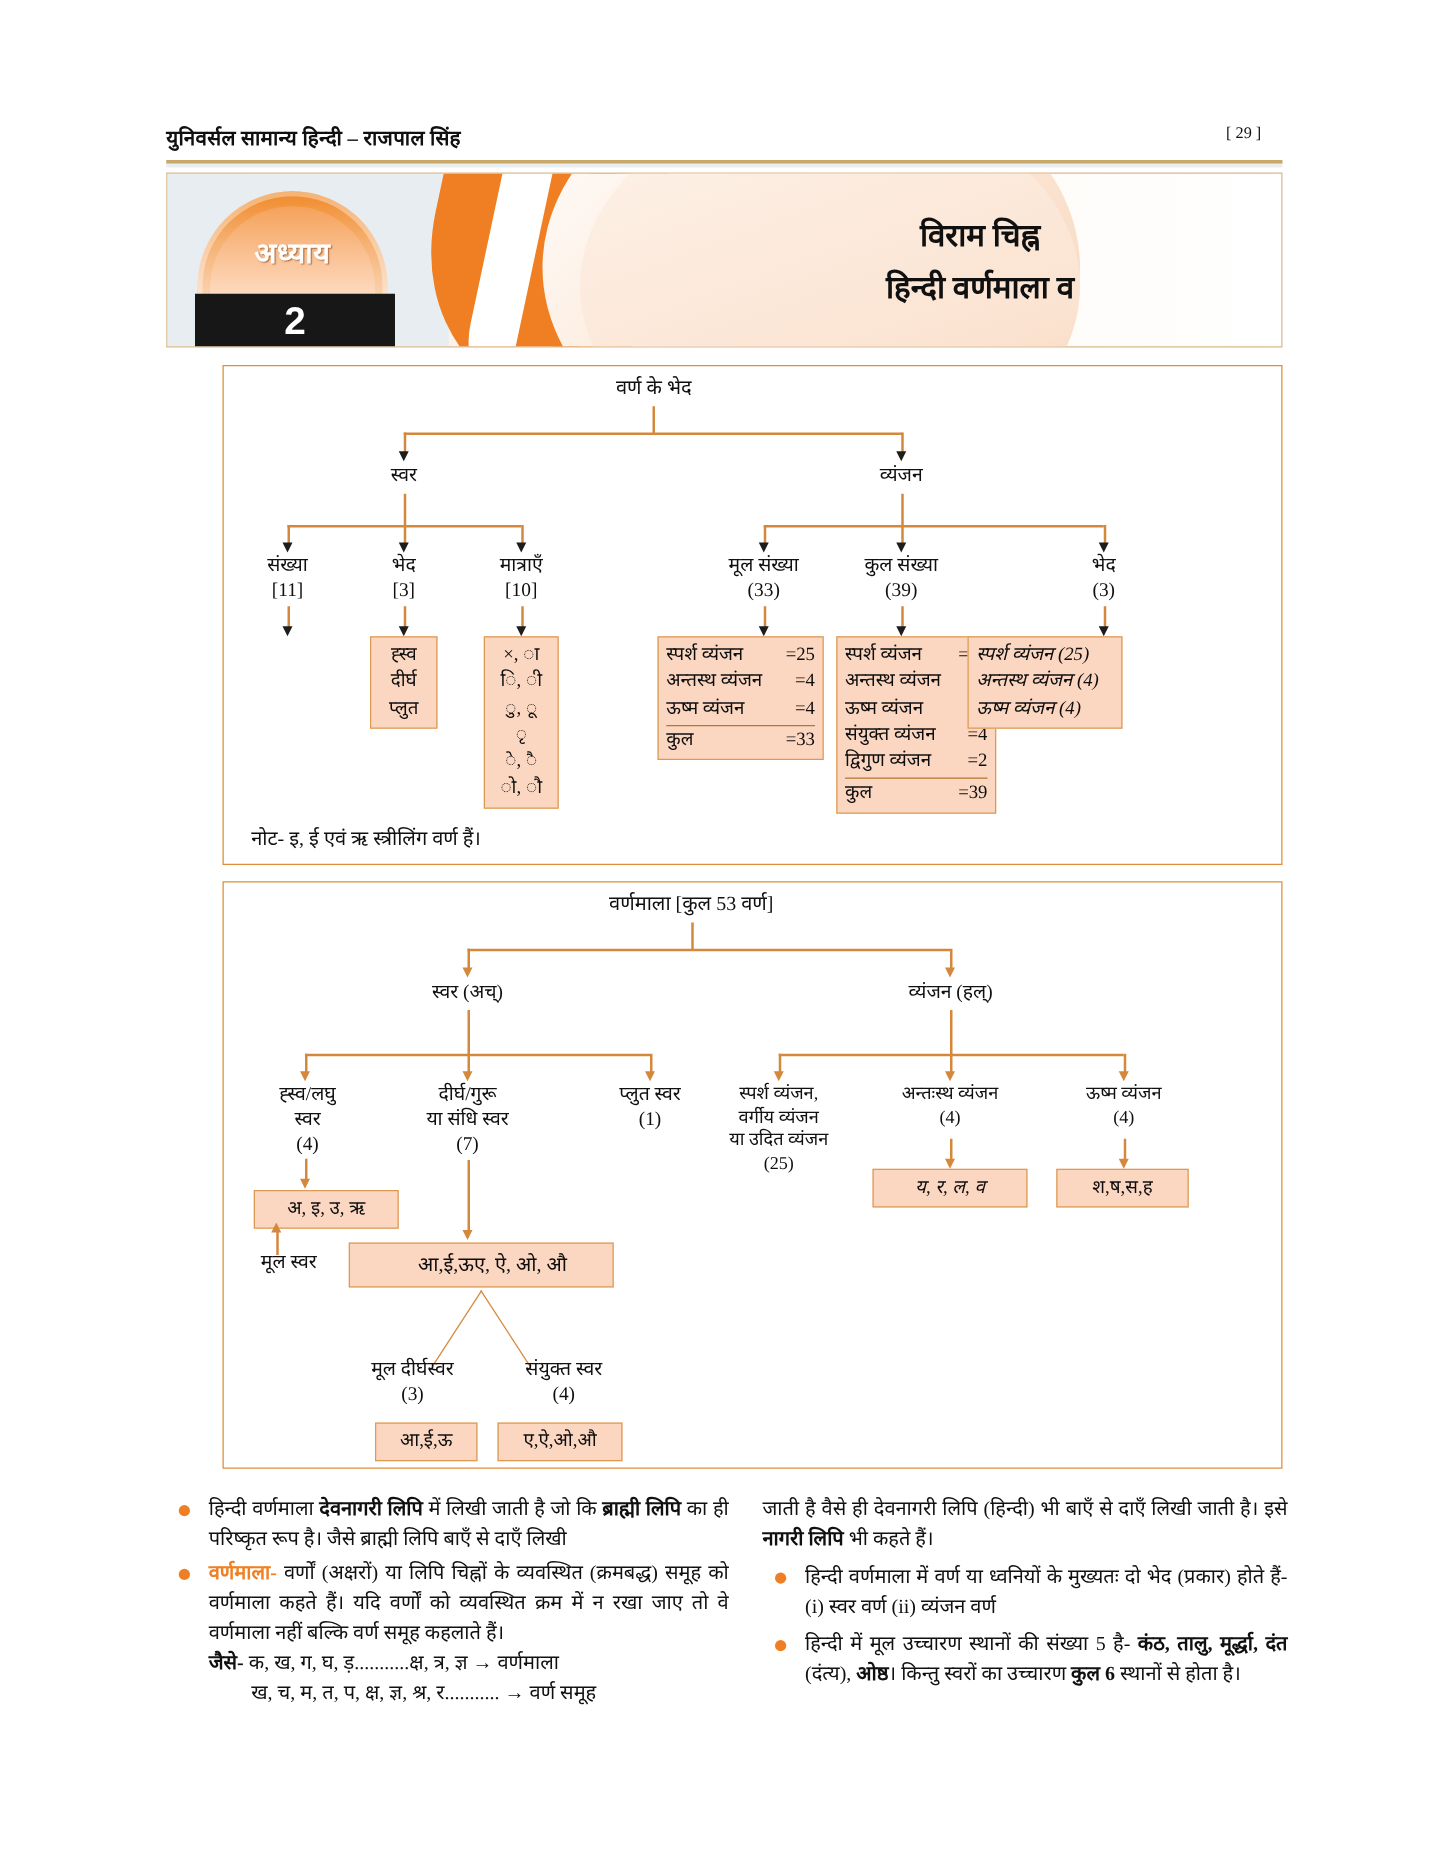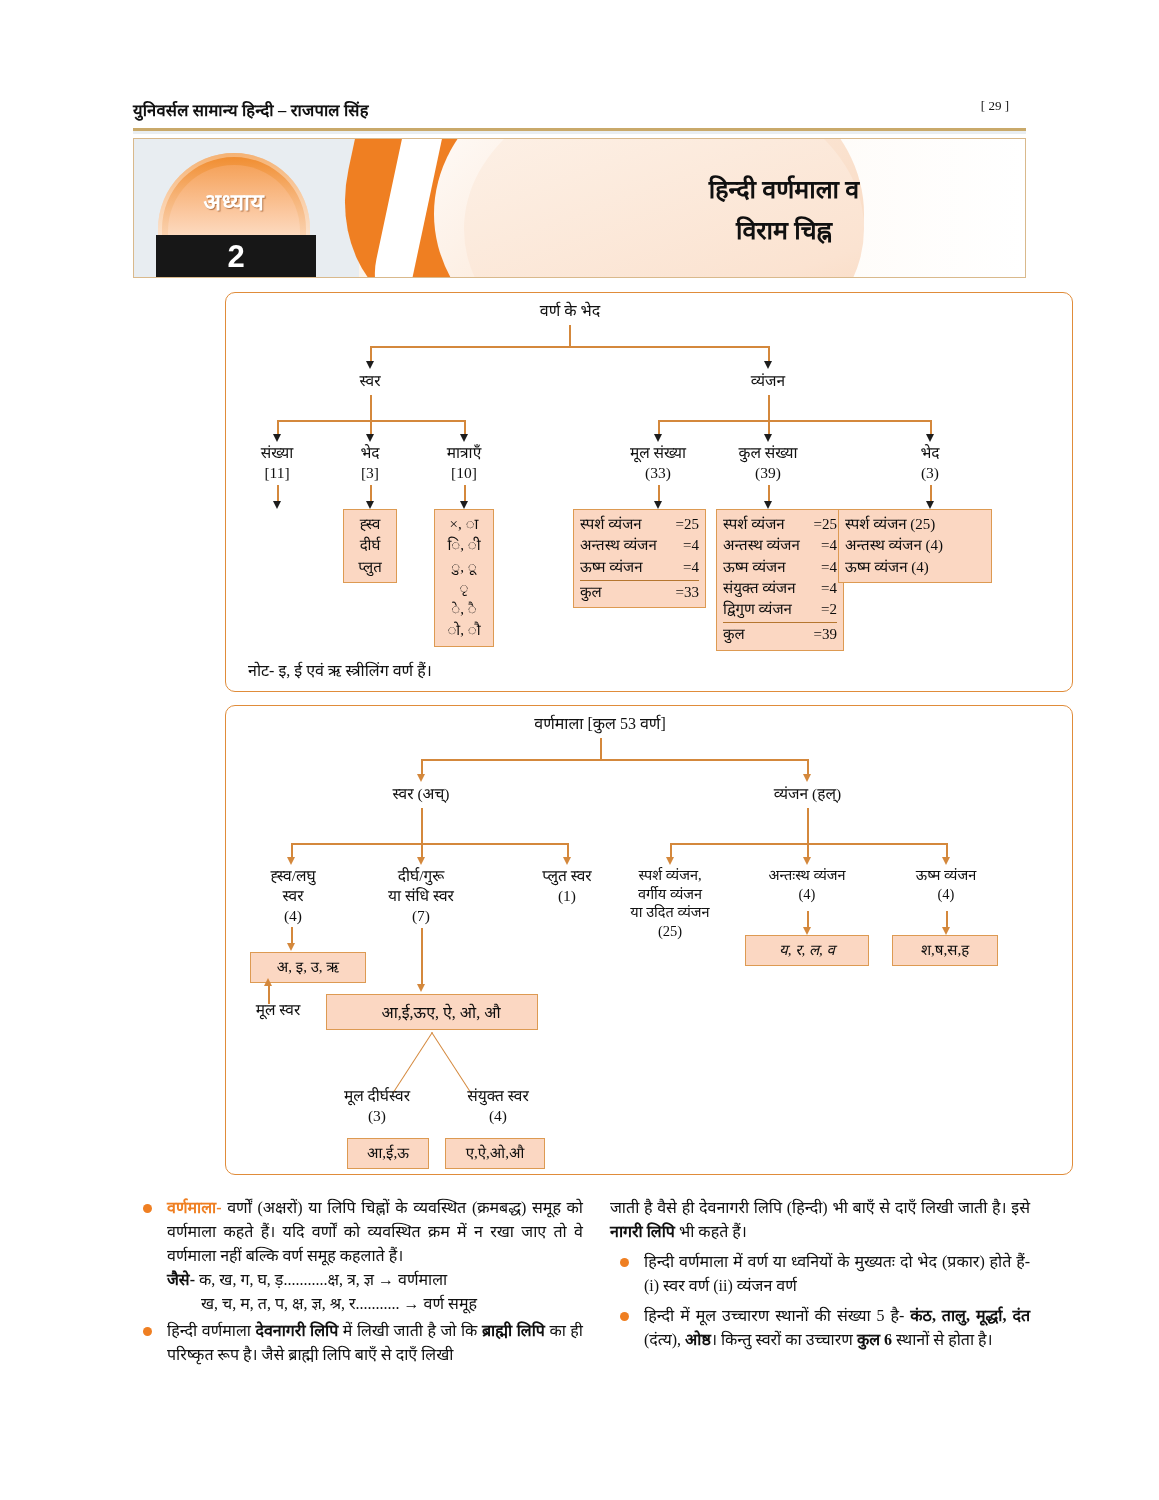--- a/index.html
+++ b/index.html
@@ -81,23 +81,22 @@
     border-radius:50%;
     background:linear-gradient(160deg,#fdf3ea 0%, #fbe3d1 70%, #f7d2b4 100%);
   }
   .banner-title {
     position:absolute; left:430px; top:30px; width:440px; text-align:center;
     font-size:25px; font-weight:bold; line-height:1.65; color:#101010;
   }
 
   
   .panel {
-    position:absolute; border:1.5px solid #e08c3a; border-radius:10px;
+    position:absolute; border:1.5px solid #e08c3a; border-radius:0;
     background:#ffffff;
-    margin-left:47px;
   }
   #panel1 { left:178px; top:292px; width:848px; height:400px; }
   #panel2 { left:178px; top:705px; width:848px; height:470px; }
 
   .lbl { position:absolute; text-align:center; font-size:15.5px; line-height:1.28; color:#101010; white-space:nowrap; }
   .lbl.sm { font-size:14.5px; }
 
   
   .vl { position:absolute; background:#d4883c; width:1.6px; }
   .hl { position:absolute; background:#d4883c; height:1.6px; }
@@ -162,22 +161,22 @@
     <div class="arch-in"></div>
     <div class="arch-label">अध्याय</div>
     <div class="chap-num-box"></div>
     <div class="chap-num">2</div>
     <div class="swoosh1"></div>
     <div class="swoosh2"></div>
     <div class="swoosh3"></div>
     <div class="blob"></div>
     <div class="blob2"></div>
     <div class="banner-title">
+      <div>विराम चिह्न</div>
       <div>हिन्दी वर्णमाला व</div>
-      <div>विराम चिह्न</div>
     </div>
   </div>
 
   <div class="panel" id="panel1">
 
     <div class="lbl" style="left:244px;top:8px;width:200px;font-size:16px;">वर्ण के भेद</div>
 
     <div class="vl" style="left:343px;top:32px;height:22px;"></div>
     <div class="hl" style="left:144px;top:53px;width:399px;"></div>
     <div class="vl" style="left:144px;top:53px;height:17px;"></div>
@@ -302,21 +301,21 @@
         <span>द्विगुण व्यंजन</span>
         <span>=2</span>
       </div>
       <div class="rule"></div>
       <div class="row">
         <span>कुल</span>
         <span>=39</span>
       </div>
     </div>
 
-    <div class="bx left" style="left:612px;top:216px;width:154px;">
+    <div class="bx left" style="left:595px;top:216px;width:124px;font-style:italic;">
       <div>स्पर्श व्यंजन (25)</div>
       <div>अन्तस्थ व्यंजन (4)</div>
       <div>ऊष्म व्यंजन (4)</div>
     </div>
 
     <div class="note" style="left:22px;top:366px;">नोट- इ, ई एवं ऋ स्त्रीलिंग वर्ण हैं।</div>
   </div>
 
   <div class="panel" id="panel2">
 
@@ -413,30 +412,30 @@
     </div>
 
     <div class="bx" style="left:121px;top:432px;width:82px;">आ,ई,ऊ</div>
     <div class="bx" style="left:219px;top:432px;width:100px;">ए,ऐ,ओ,औ</div>
   </div>
 
 
   <div class="col" id="colL">
     <div class="bullet-item">
       <span class="bdot"></span>
+      <span>हिन्दी वर्णमाला </span><span class="b">देवनागरी लिपि</span><span> में लिखी जाती है जो कि </span><span class="b">ब्राह्मी लिपि</span><span> का ही परिष्कृत रूप है। जैसे ब्राह्मी लिपि बाएँ से दाएँ लिखी</span>
+    </div>
+    <div class="bullet-item">
+      <span class="bdot"></span>
       <span class="hl-orange">वर्णमाला-</span><span> वर्णों (अक्षरों) या लिपि चिह्नों के व्यवस्थित (क्रमबद्ध) समूह को वर्णमाला कहते हैं। यदि वर्णों को व्यवस्थित क्रम में न रखा जाए तो वे वर्णमाला नहीं बल्कि वर्ण समूह कहलाते हैं।</span>
       <div>
         <span class="b">जैसे-</span><span> क, ख, ग, घ, ड़...........क्ष, त्र, ज्ञ → वर्णमाला</span>
       </div>
       <div class="ind">ख, च, म, त, प, क्ष, ज्ञ, श्र, र........... → वर्ण समूह</div>
     </div>
-    <div class="bullet-item">
-      <span class="bdot"></span>
-      <span>हिन्दी वर्णमाला </span><span class="b">देवनागरी लिपि</span><span> में लिखी जाती है जो कि </span><span class="b">ब्राह्मी लिपि</span><span> का ही परिष्कृत रूप है। जैसे ब्राह्मी लिपि बाएँ से दाएँ लिखी</span>
-    </div>
   </div>
 
   <div class="col" id="colR">
     <div style="text-align:justify;">
       <span>जाती है वैसे ही देवनागरी लिपि (हिन्दी) भी बाएँ से दाएँ लिखी जाती है। इसे </span><span class="b">नागरी लिपि</span><span> भी कहते हैं।</span>
     </div>
     <div class="bullet-item" style="margin-top:6px;">
       <span class="bdot"></span>
       <span>हिन्दी वर्णमाला में वर्ण या ध्वनियों के मुख्यतः दो भेद (प्रकार) होते हैं- (i) स्वर वर्ण (ii) व्यंजन वर्ण</span>
     </div>

